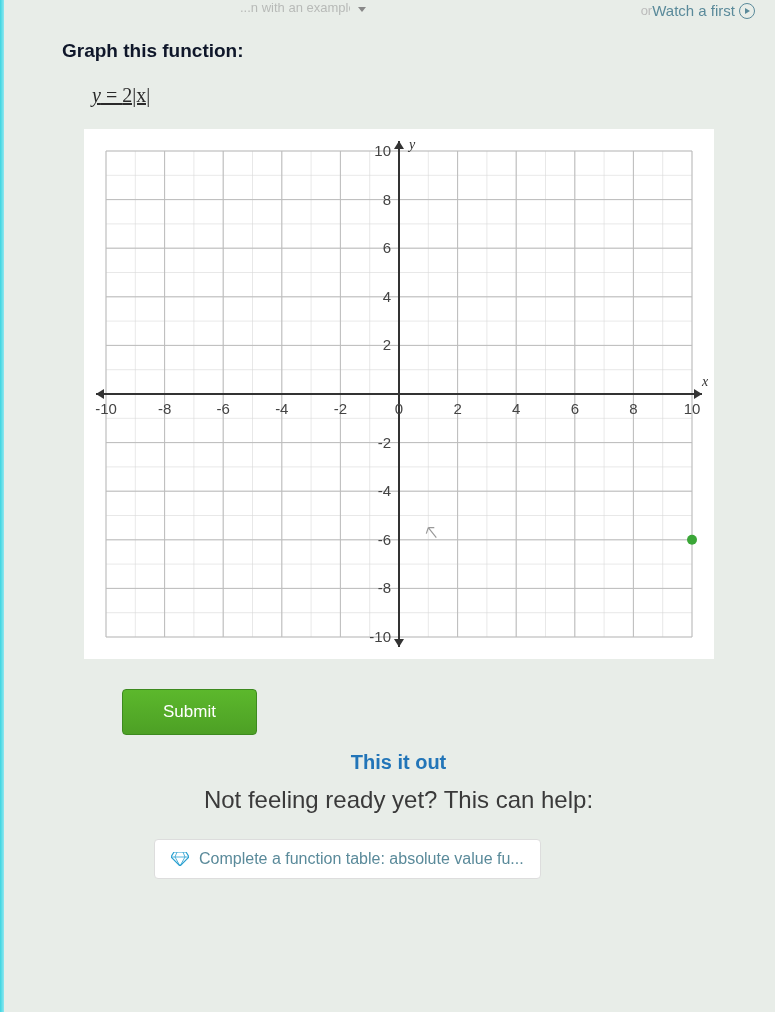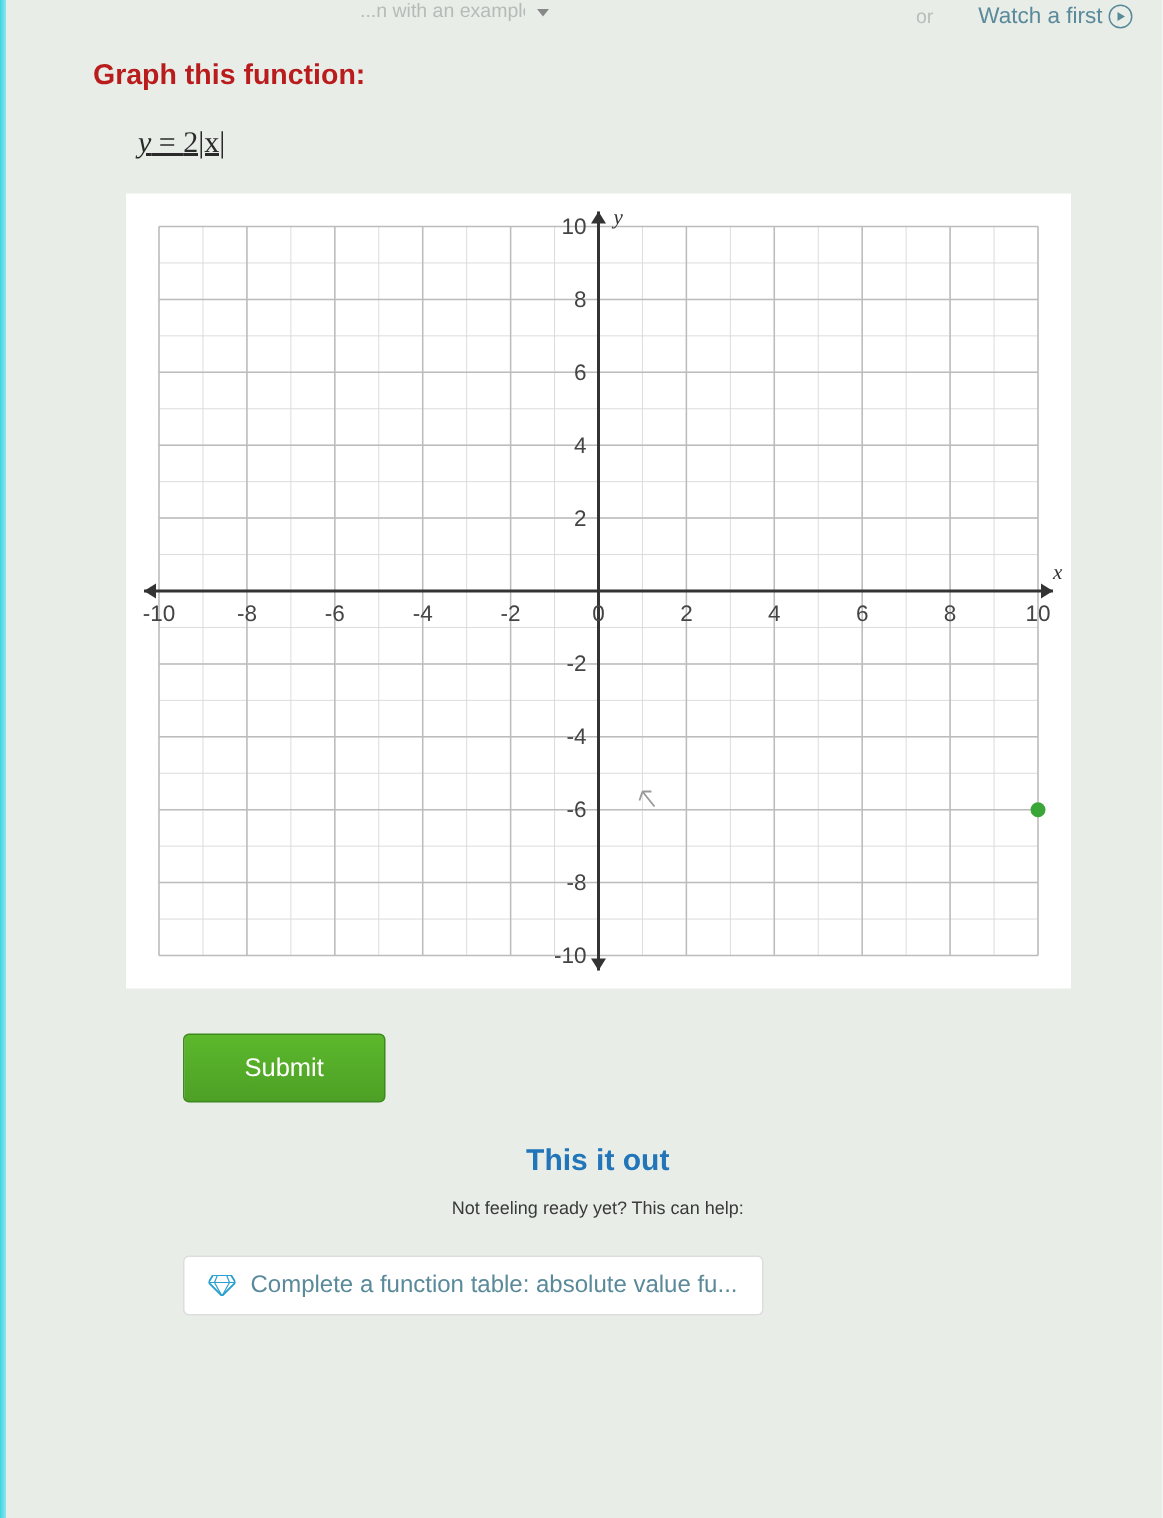--- a/index.html
+++ b/index.html
@@ -9,21 +9,20 @@
       width: 775px;
       height: 1012px;
       overflow: hidden;
       position: relative;
     }
     .top-links {
       position: absolute;
       top: 0;
       right: 20px;
       display: flex;
-      gap: 30px;
       align-items: center;
       color: #888;
       font-size: 15px;
       padding: 2px 0;
     }
     .top-links .link-item { color: #5a8a9a; cursor: pointer; display: flex; align-items: center; gap: 4px; }
     .top-links .or { color: #bbb; font-size: 13px; }
     .play-icon {
       display: inline-flex;
       width: 16px; height: 16px;
@@ -36,21 +35,21 @@
       content: "";
       border-left: 5px solid #5a8a9a;
       border-top: 3px solid transparent;
       border-bottom: 3px solid transparent;
       margin-left: 1px;
     }
     .content {
       padding: 40px 40px 0 62px;
     }
     .problem-title {
-      color: #b91c1c;
+      color: #0f172a;
       font-size: 19px;
       font-weight: bold;
       margin-bottom: 22px;
     }
     .equation {
       font-size: 20px;
       color: #2a2a2a;
       font-style: italic;
       margin-left: 30px;
       margin-bottom: 22px;
@@ -74,47 +73,47 @@
     }
     .submit-btn {
       background: linear-gradient(to bottom, #5cb82c, #4da025);
       border: 1px solid #3d8a1f;
       border-radius: 4px;
       color: #fff;
       font-size: 17px;
       padding: 12px 40px;
       cursor: pointer;
       margin-left: 60px;
-      margin-bottom: 28px;
+      margin-bottom: 16px;
       text-align: center;
     }
     .work-it-out {
       text-align: center;
       color: #2275b8;
       font-weight: bold;
       font-size: 20px;
       margin-bottom: 12px;
     }
     .not-ready {
       text-align: center;
       color: #3a3a3a;
-      font-size: 12px;
+      font-size: 24px;
       margin-bottom: 25px;
     }
     .help-link {
       display: flex;
       align-items: center;
       gap: 10px;
       background: #fff;
       border: 1px solid #ddd;
       border-radius: 4px;
       padding: 10px 16px;
       color: #5a8a9a;
       font-size: 16px;
-      margin-left: 60px;
+      margin-left: 92px;
       width: fit-content;
       cursor: pointer;
     }
     .gem-icon {
       width: 18px; height: 14px;
       display: inline-block;
     }
     .dropdown-chev {
       width: 0; height: 0;
       border-left: 4px solid transparent;

